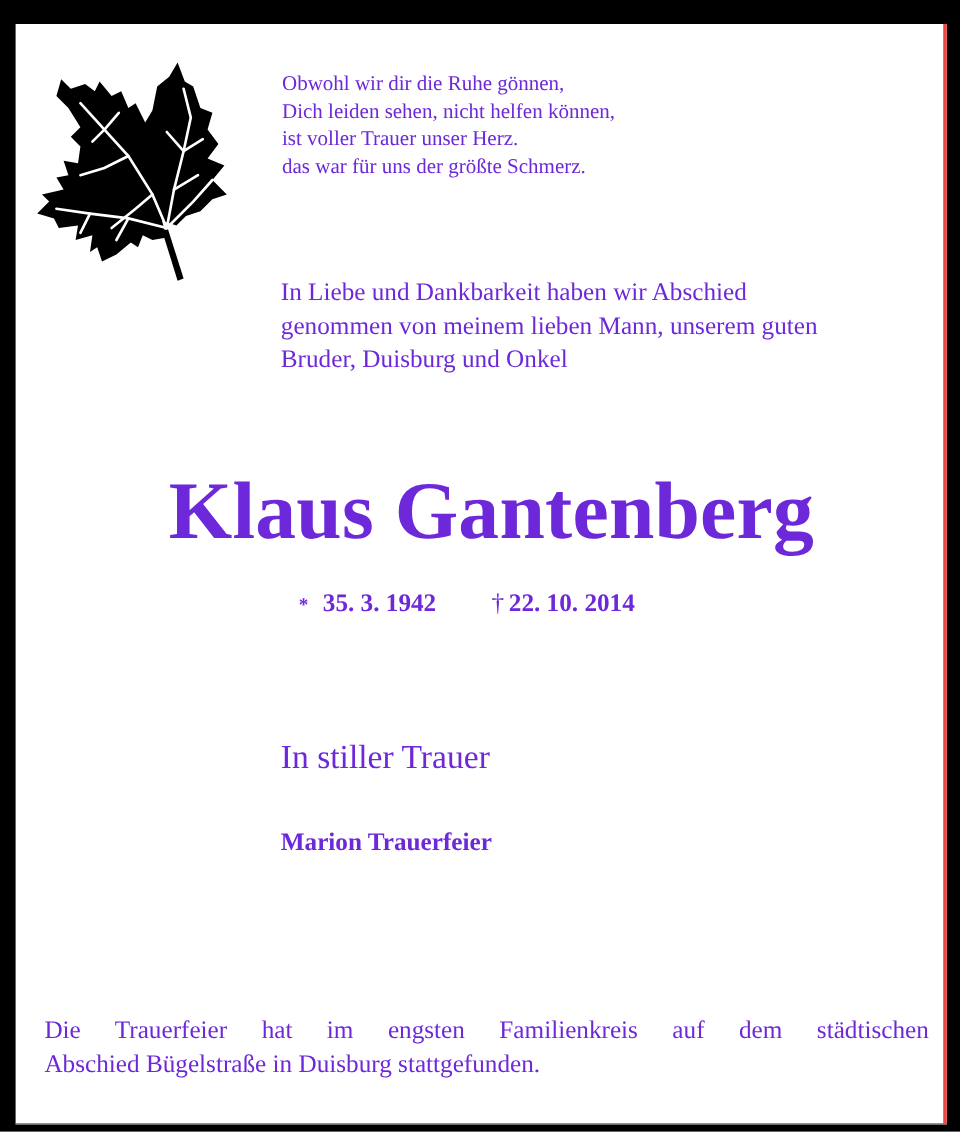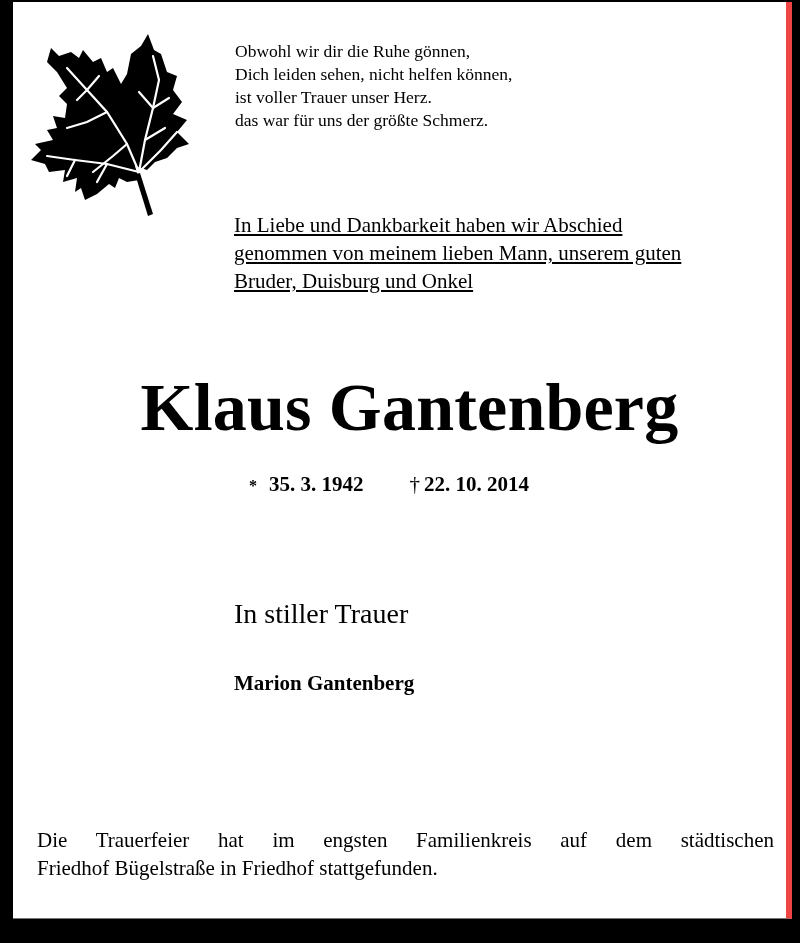--- a/index.html
+++ b/index.html
@@ -1,32 +1,32 @@
 <!DOCTYPE html>
 <html><head>
   <meta charset="utf-8">
   <style>
     html, body { margin: 0; padding: 0; }
     body { width: 800px; height: 943px; background: #000; position: relative; overflow: hidden; }
     .frame {
-      position: absolute; left: 13px; top: 2px; width: 773px; height: 916px;
-      background: #fff; border-right: 6px solid #ef4444; border-bottom: 1px solid #777;
-      font-family: "Liberation Serif", serif; color: #000000;
+      position: absolute; left: 13px; top: 20px; width: 773px; height: 916px;
+      background: #fff; border-right: 3px solid #ef4444; border-bottom: 1px solid #777;
+      font-family: "Liberation Serif", serif; color: #6d28d9;
     }
     .leaf { position: absolute; left: 14px; top: 30px; width: 170px; height: 185px; }
     .poem {
       position: absolute; left: 222px; top: 38px;
       font-size: 17.5px; line-height: 23px;
     }
     .poem div { white-space: nowrap; }
     .intro {
       position: absolute; left: 221px; top: 209px;
       font-size: 21px; line-height: 28px;
     }
-    .intro div { white-space: nowrap; text-decoration: underline; }
+    .intro div { white-space: nowrap; }
     .name {
       position: absolute; left: 0; width: 793px; top: 365px;
       text-align: center; font-weight: bold; font-size: 68px; line-height: 80px;
       letter-spacing: 0.2px;
     }
     .dates {
       position: absolute; left: 236px; top: 468px;
       font-weight: bold; font-size: 21px; line-height: 28px; white-space: nowrap;
     }
     .dates .star { font-size: 16px; margin-right: 12px; position: relative; top: 0px; }
@@ -85,21 +85,21 @@
 
   <div class="name">Klaus Gantenberg</div>
 
   <div class="dates">
     <span class="star">*</span><span>35. 3. 1942</span><span class="dagger">†</span><span>22. 10. 2014</span>
   </div>
 
   <div class="mourning">In stiller Trauer</div>
 
   <div class="family">
-    <div>Marion Gantenberg</div>
+    <div>Marion Trauerfeier</div>
   </div>
 
   <div class="footer">
     <div class="l1">Die Trauerfeier hat im engsten Familienkreis auf dem städtischen</div>
-    <div>Friedhof Bügelstraße in Friedhof stattgefunden.</div>
+    <div>Abschied Bügelstraße in Duisburg stattgefunden.</div>
   </div>
 
 </div>
 
 </body></html>

